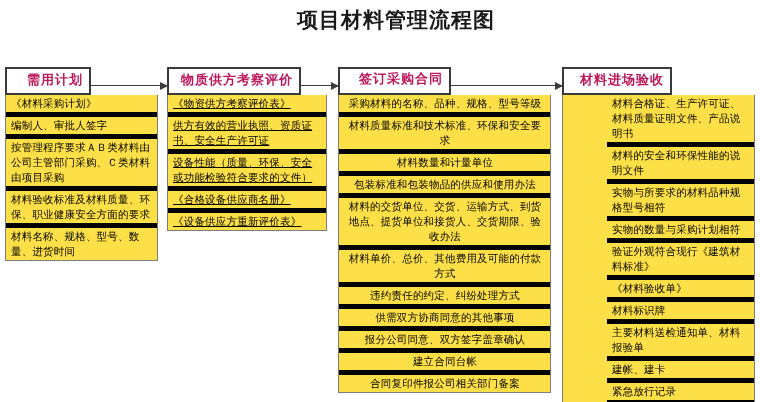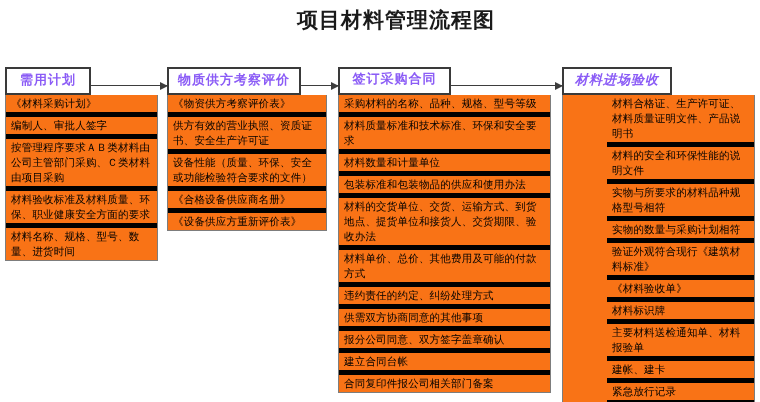--- a/index.html
+++ b/index.html
@@ -40,34 +40,34 @@
     position: absolute;
     box-sizing: border-box;
   }
 
   .col-header {
     box-sizing: border-box;
     border: 2px solid #3a3a3a;
     background: #ffffff;
     font-weight: bold;
     font-size: 13px;
-    text-align: center;
+    text-align: right;
     padding: 4px 6px 5px 6px;
     letter-spacing: 1px;
     line-height: 1.15;
-    color: #8b5cf6;
+    color: #be185d;
     position: relative;
     z-index: 3;
   }
 
   .col-body {
     box-sizing: border-box;
     border: 1px solid #7d7d7d;
     border-top: none;
-    background: #f97316;
+    background: #fde047;
     position: relative;
     z-index: 2;
   }
 
   .row {
     box-sizing: border-box;
     border-top: 5px solid #000000;
     font-size: 10.5px;
     line-height: 15px;
     padding: 1px 4px 1px 5px;
@@ -97,28 +97,28 @@
     border-left: 8px solid #3d3d3d;
   }
 
   
   #col-1 { left: 5px;   top: 67px; width: 153px; }
   #col-1 .col-header { width: 86px; }
   #col-1 .col-body   { width: 153px; }
 
   #col-2 { left: 167px; top: 67px; width: 160px; }
   #col-2 .col-header { width: 134px; }
-  #col-2 .col-body   { width: 160px; }
+  #col-2 .col-body   { width: 160px; text-decoration: underline; }
 
   #col-3 { left: 338px; top: 67px; width: 213px; }
   #col-3 .col-header { width: 113px; font-family: Liberation Mono, monospace; }
-  #col-3 .col-body   { width: 213px; }
+  #col-3 .col-body   { width: 213px; text-align: center; }
 
   #col-4 { left: 562px; top: 67px; width: 193px; }
-  #col-4 .col-header { width: 110px; font-style: italic; }
+  #col-4 .col-header { width: 110px; }
   #col-4 .col-body   { width: 193px; padding-left: 44px; }
 
   #arrow-1 { left: 91px;  top: 85px; width: 76px; }
   #arrow-2 { left: 301px; top: 85px; width: 37px; }
   #arrow-3 { left: 451px; top: 85px; width: 111px; }
 </style>
 </head>
 <body>
 
 <div id="page-title">项目材料管理流程图</div>

